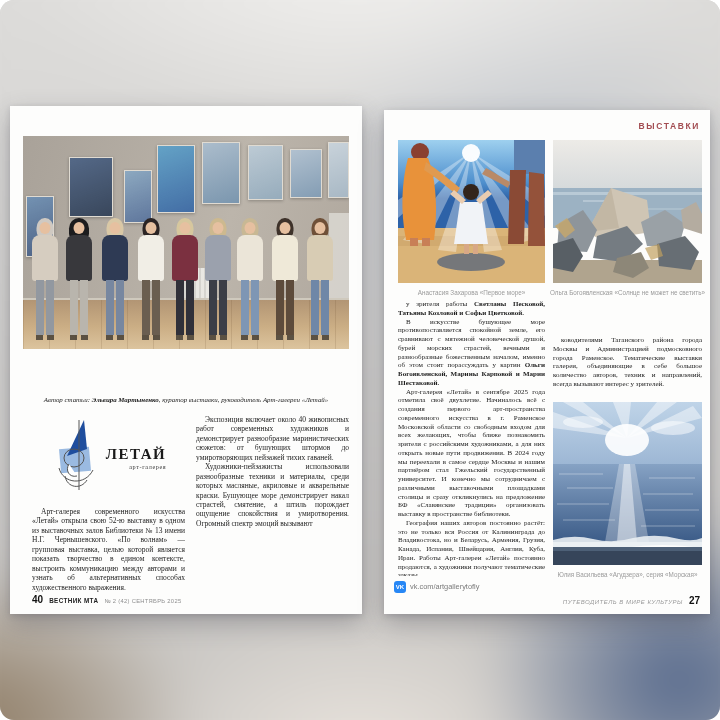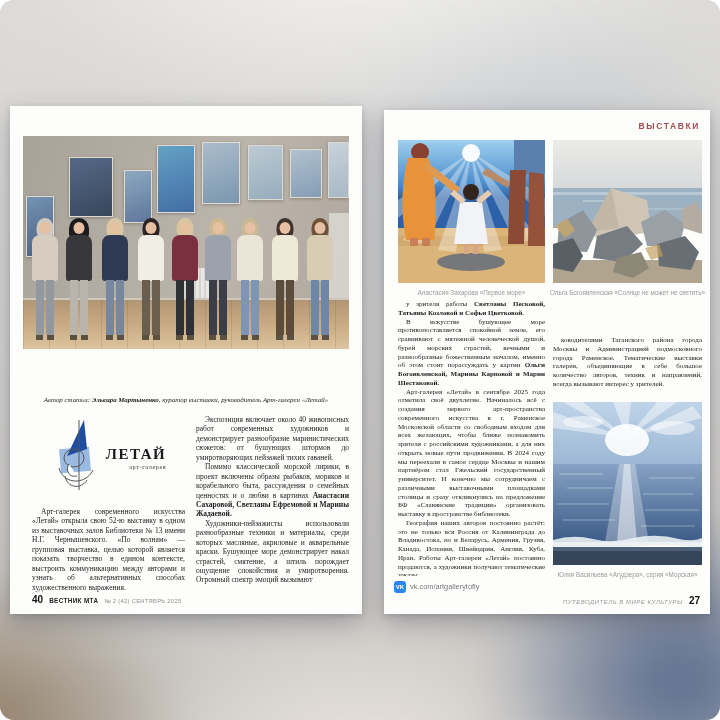--- a/index.html
+++ b/index.html
@@ -198,21 +198,20 @@
             <div class="logo-sub">арт-галерея</div>
           </div>
         </div>
         <div class="body-text">
             <p class="para"><span>Арт-галерея современного искусства «Летай» открыла свою 52-ю выставку в одном из выставочных залов Библиотеки № 13 имени Н.Г. Чернышевского. «По волнам» — групповая выставка, целью которой является показать творчество в едином контексте, выстроить коммуникацию между авторами и узнать об альтернативных способах художественного выражения.</span></p>
           </div>
       </div>
       <div class="col">
         <div class="body-text">
             <p class="para"><span>Экспозиция включает около 40 живописных работ современных художников и демонстрирует разнообразие маринистических сюжетов: от бушующих штормов до умиротворяющих пейзажей тихих гаваней.</span></p>
-            <p class="para"><span>Помимо классической морской лирики, в проект включены образы рыбаков, моряков и корабельного быта, рассуждения о семейных ценностях и о любви в картинах </span><b>Анастасии Сахаровой, Светланы Ефремовой и Марины Жадаевой.</b></p>
             <p class="para"><span>Художники-пейзажисты использовали разнообразные техники и материалы, среди которых масляные, акриловые и акварельные краски. Бушующее море демонстрирует накал страстей, смятение, а штиль порождает ощущение спокойствия и умиротворения. Огромный спектр эмоций вызывают</span></p>
           </div>
       </div>
     </div>
 
     <div class="footer-left">
       <span class="pg-num">40</span>
       <span class="mag-name">ВЕСТНИК МТА</span>
       <span class="mag-issue">№ 2 (42) СЕНТЯБРЬ 2025</span>
     </div>

